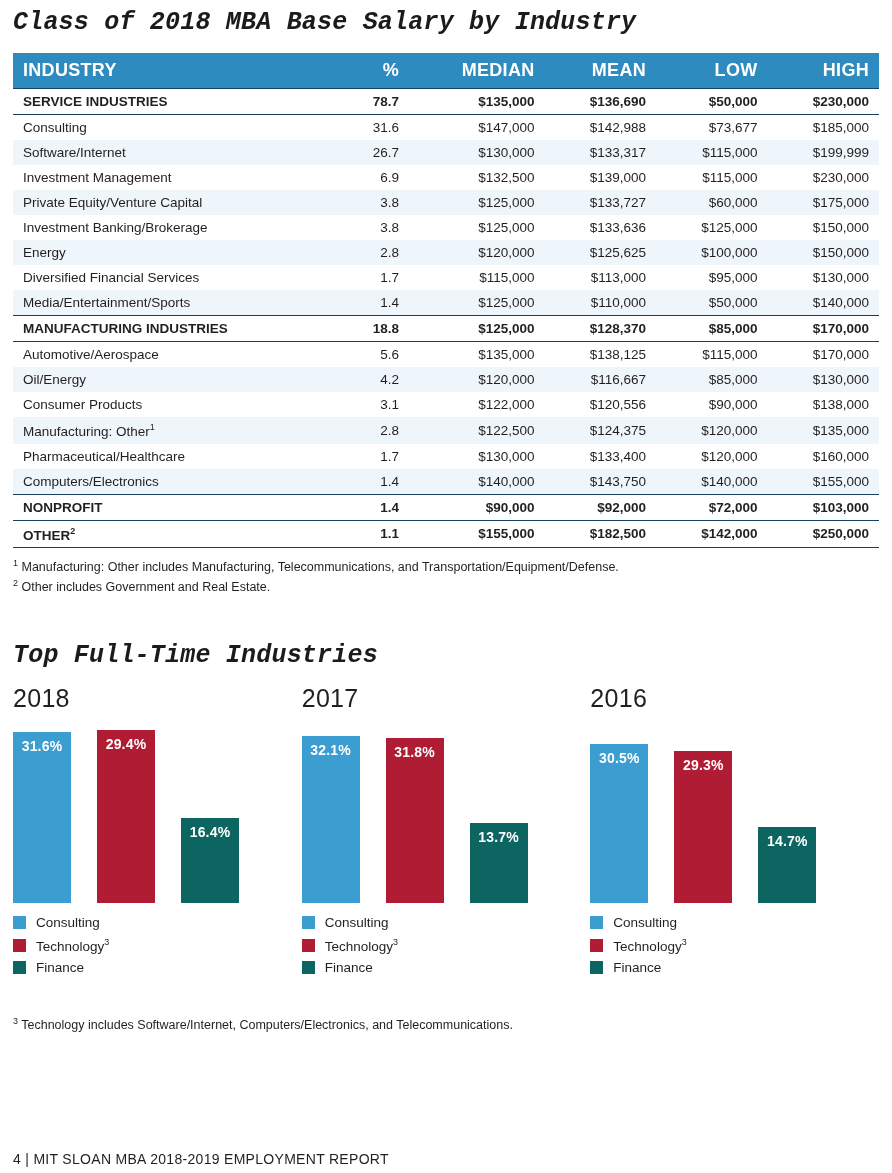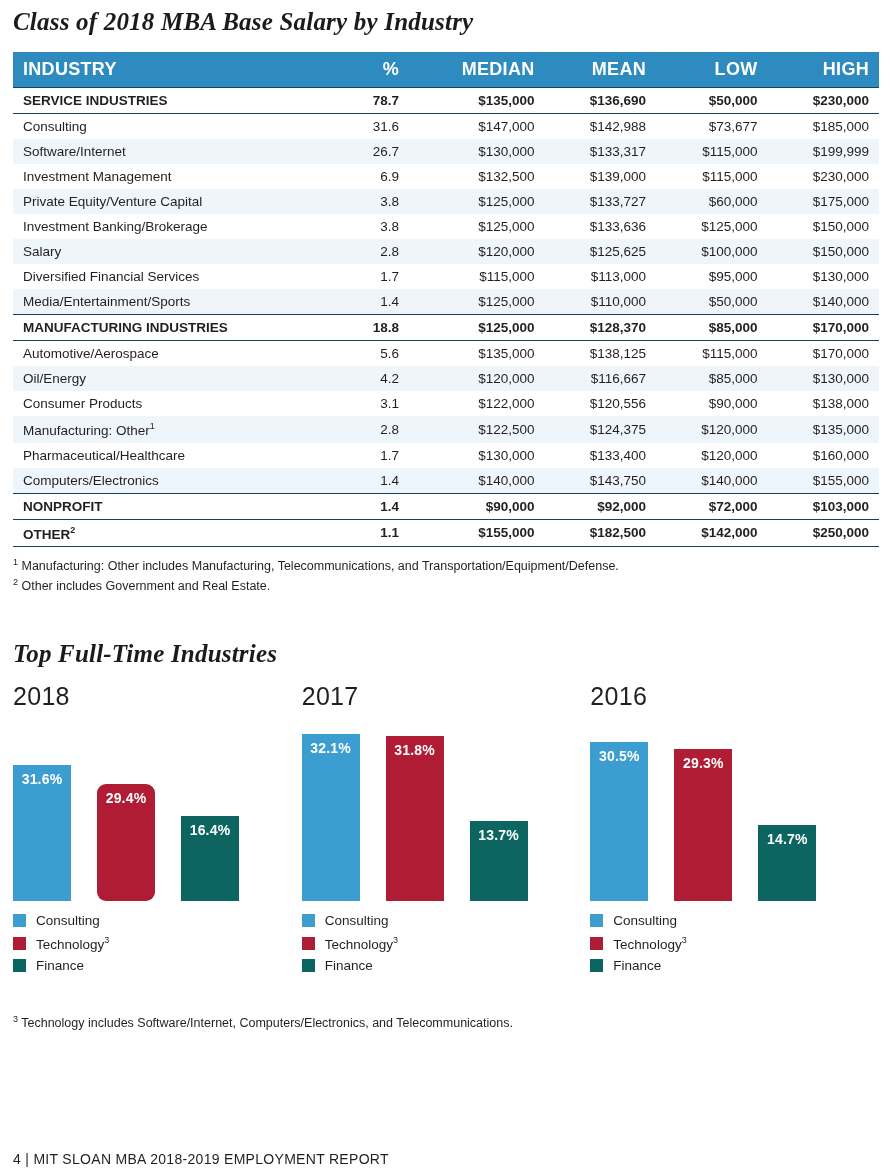--- a/index.html
+++ b/index.html
@@ -18,21 +18,21 @@
   .page {
     width: 892px;
     height: 1173px;
     position: relative;
     box-sizing: border-box;
     padding: 0 13px;
   }
 
   
   .section-title {
-    font-family: Liberation Serif, serif;
+    font-family: Liberation Mono, monospace;
     font-style: italic;
     font-size: 25px;
     color: #1b1b1b;
     letter-spacing: 0.2px;
     margin: 0;
     padding-top: 6px;
   }
   #salary-title { padding-top: 8px; padding-bottom: 16px; }
   #industries-title { padding-top: 0px; padding-bottom: 10px; }
 
@@ -223,21 +223,21 @@
         </tr>
         <tr class="plain">
           <td class="first">Investment Banking/Brokerage</td>
           <td>3.8</td>
           <td>$125,000</td>
           <td>$133,636</td>
           <td>$125,000</td>
           <td>$150,000</td>
         </tr>
         <tr class="alt">
-          <td class="first">Salary</td>
+          <td class="first">Energy</td>
           <td>2.8</td>
           <td>$120,000</td>
           <td>$125,625</td>
           <td>$100,000</td>
           <td>$150,000</td>
         </tr>
         <tr class="plain">
           <td class="first">Diversified Financial Services</td>
           <td>1.7</td>
           <td>$115,000</td>
@@ -339,26 +339,26 @@
     </div>
   </div>
 
   <h2 class="section-title" id="industries-title" style="margin-top:44px;">Top Full-Time Industries</h2>
 
   <div class="charts" id="charts">
       <div class="chart-block">
         <div class="chart-year">2018</div>
         <div class="bars">
           <div class="bar-wrap">
-            <div class="bar" style="height: 136px; background: rgb(59, 157, 208);">
+            <div class="bar" style="height: 171px; background: rgb(59, 157, 208);">
               <span class="val">31.6%</span>
             </div>
           </div>
           <div class="bar-wrap">
-            <div class="bar" style="height: 117px; background: rgb(176, 28, 52); border-radius: 9px;">
+            <div class="bar" style="height: 173px; background: rgb(176, 28, 52);">
               <span class="val">29.4%</span>
             </div>
           </div>
           <div class="bar-wrap">
             <div class="bar" style="height: 85px; background: rgb(12, 101, 96);">
               <span class="val">16.4%</span>
             </div>
           </div>
         </div>
         <div class="legend">

